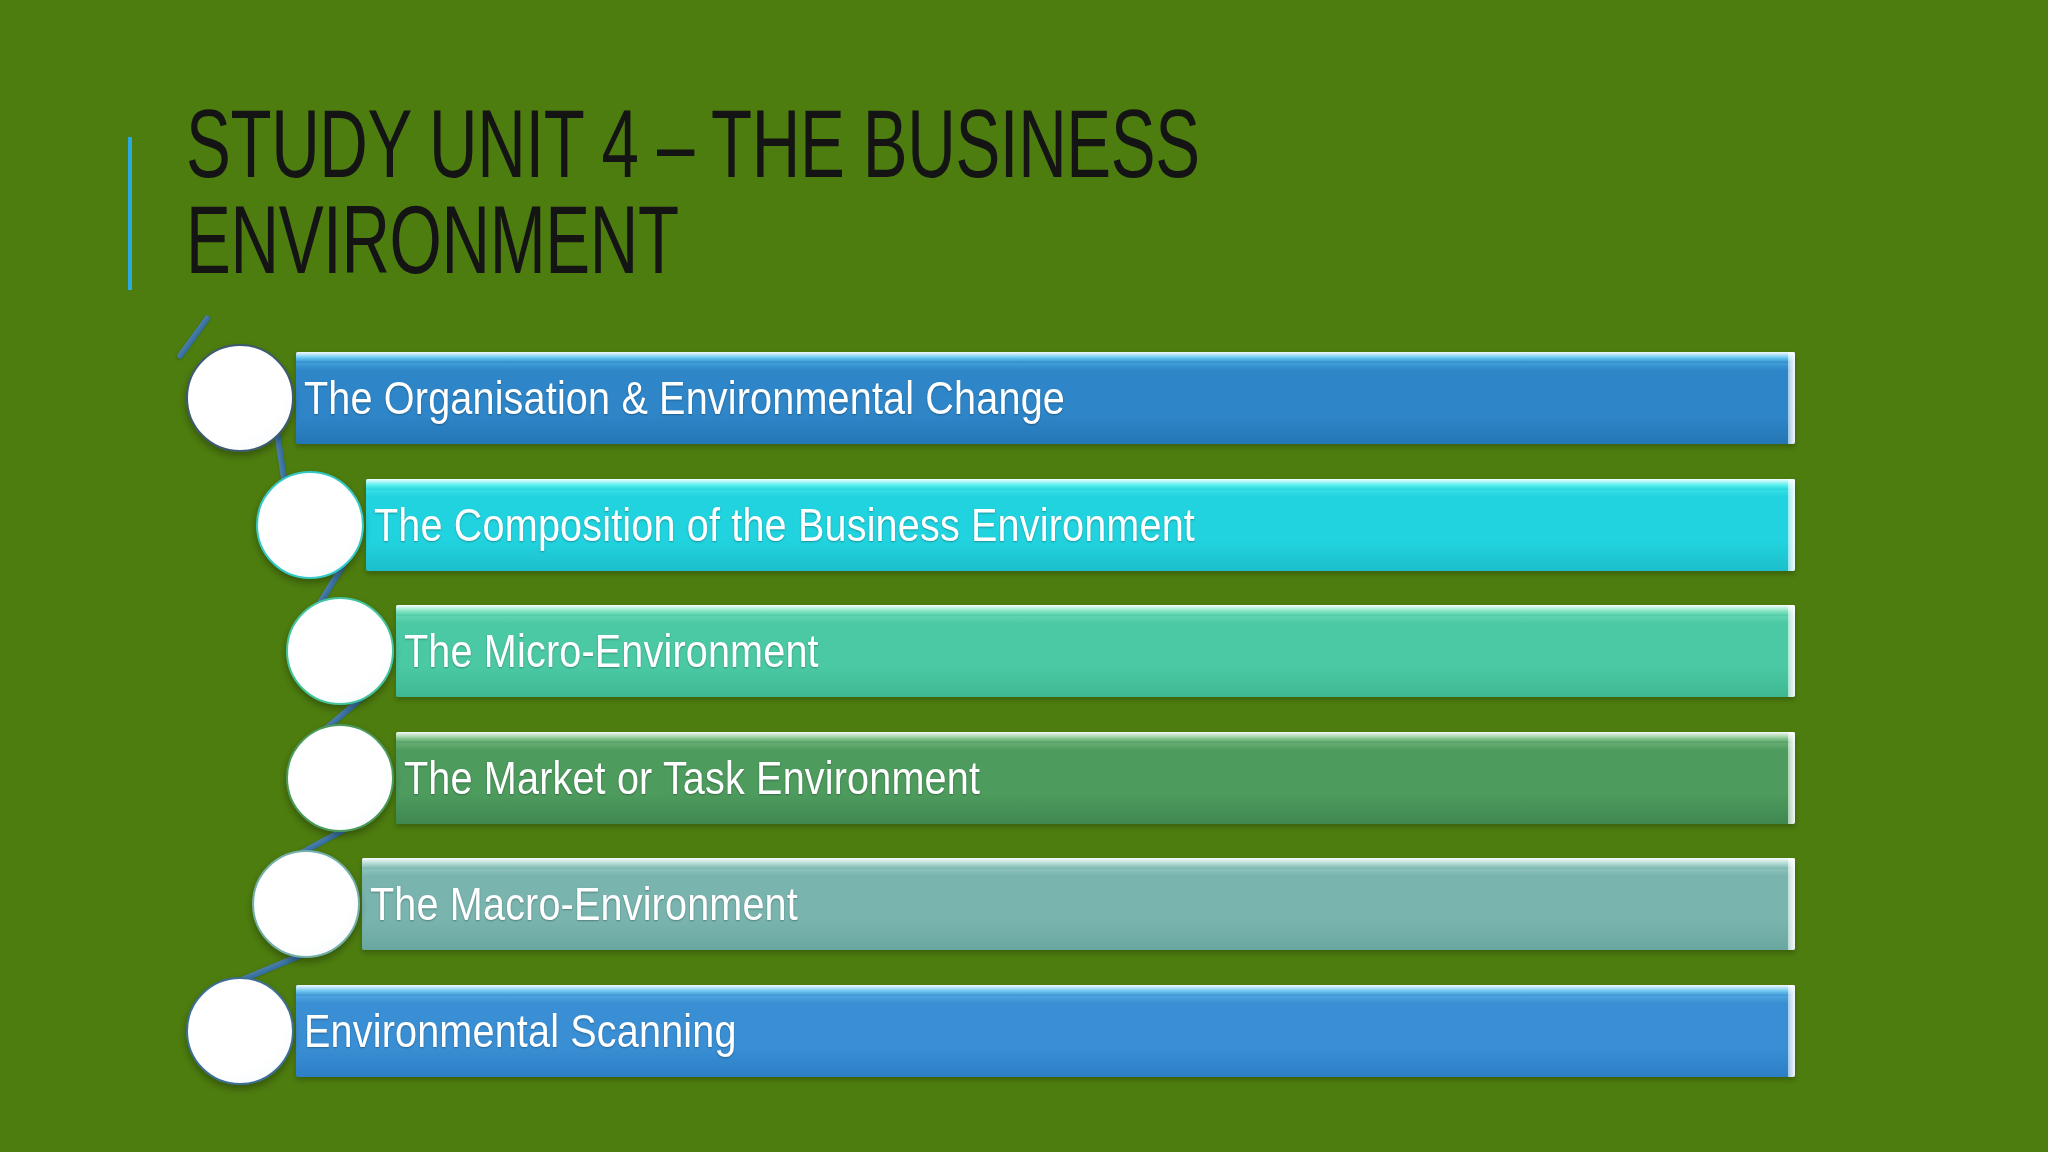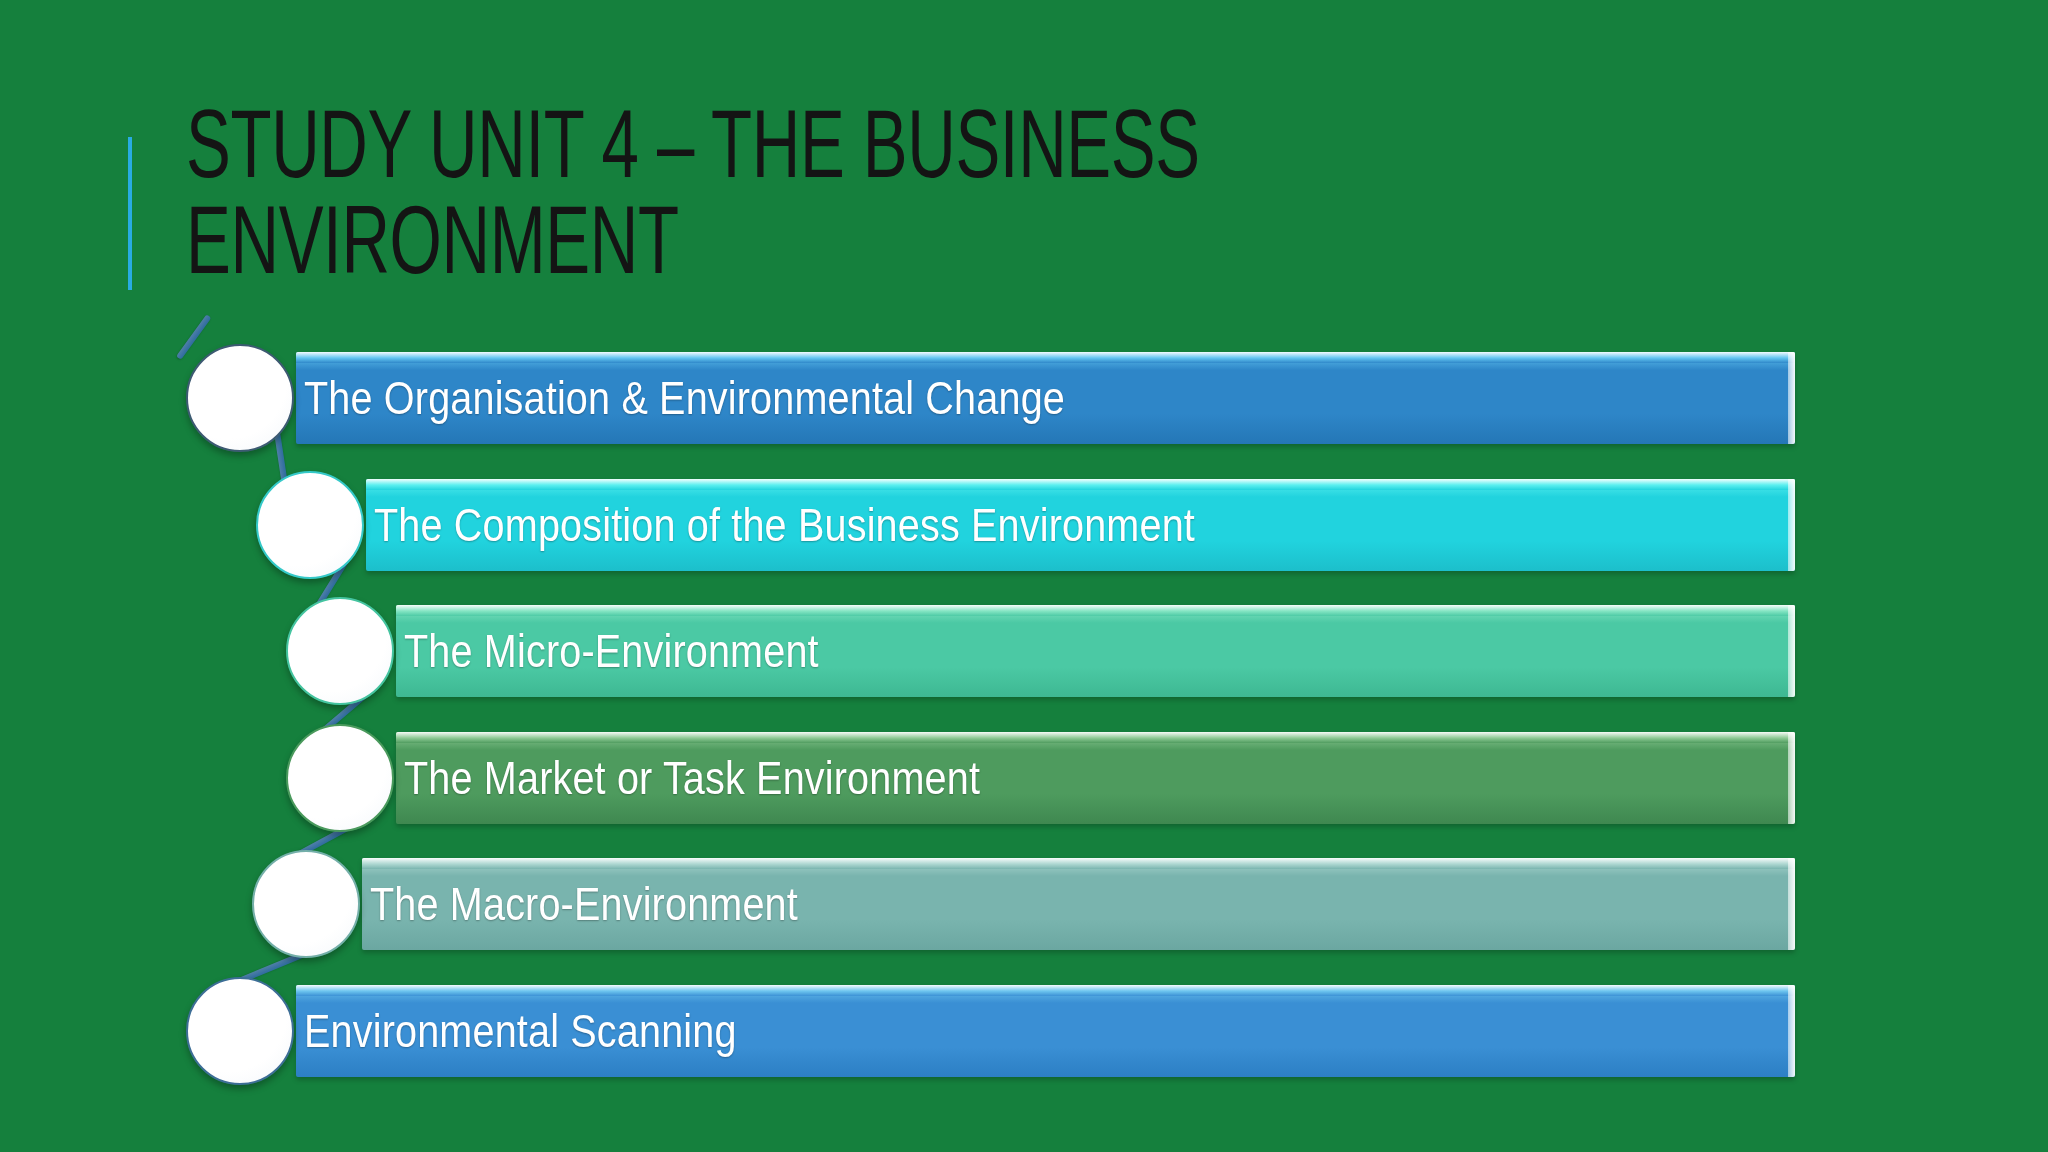--- a/index.html
+++ b/index.html
@@ -2,21 +2,21 @@
 <html><head>
 <meta charset="utf-8">
 <style>
   html,body{margin:0;padding:0;}
   body{
     width:2048px;height:1152px;overflow:hidden;
     background:#ffffff;
     font-family:"Liberation Sans",sans-serif;
     position:relative;
   }
-  .slide{position:absolute;inset:0;background:#15803d;}
+  .slide{position:absolute;inset:0;background:#4d7c0f;}
 
   
   .title-accent{
     position:absolute;left:128px;top:137px;width:4px;height:153px;
     background:#29ABE2;
   }
   .title{
     position:absolute;left:186px;top:96px;width:1500px;
     color:#141414;
     font-family:"Liberation Sans Narrow","Liberation Sans",sans-serif;

